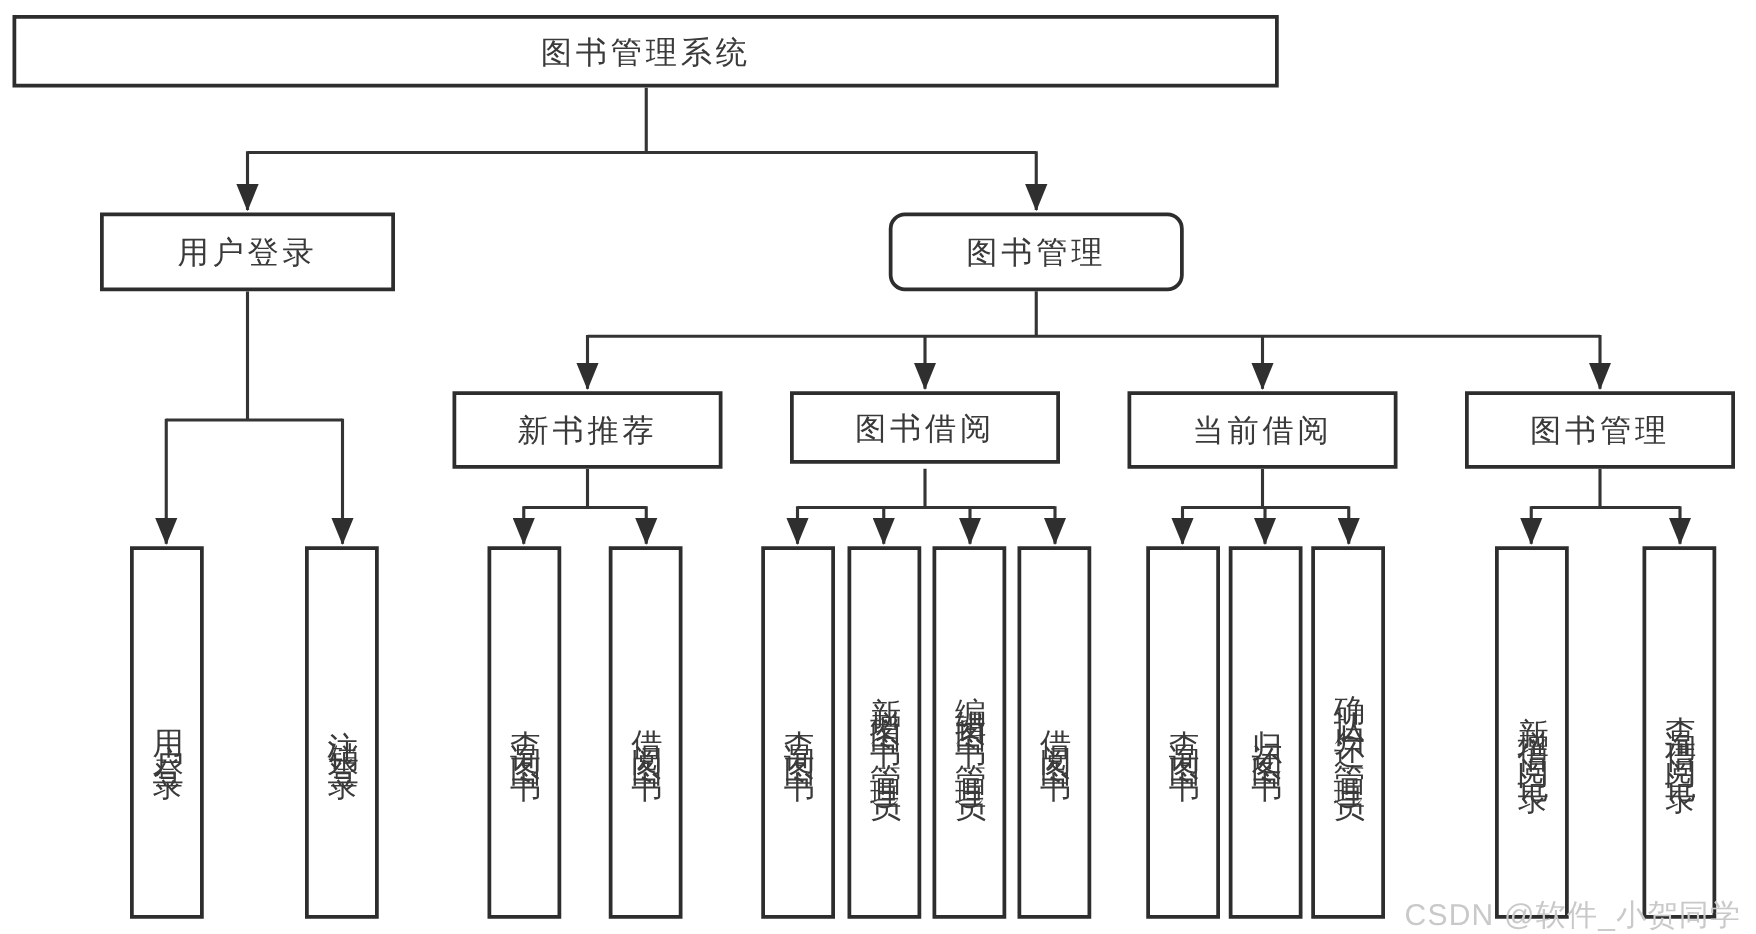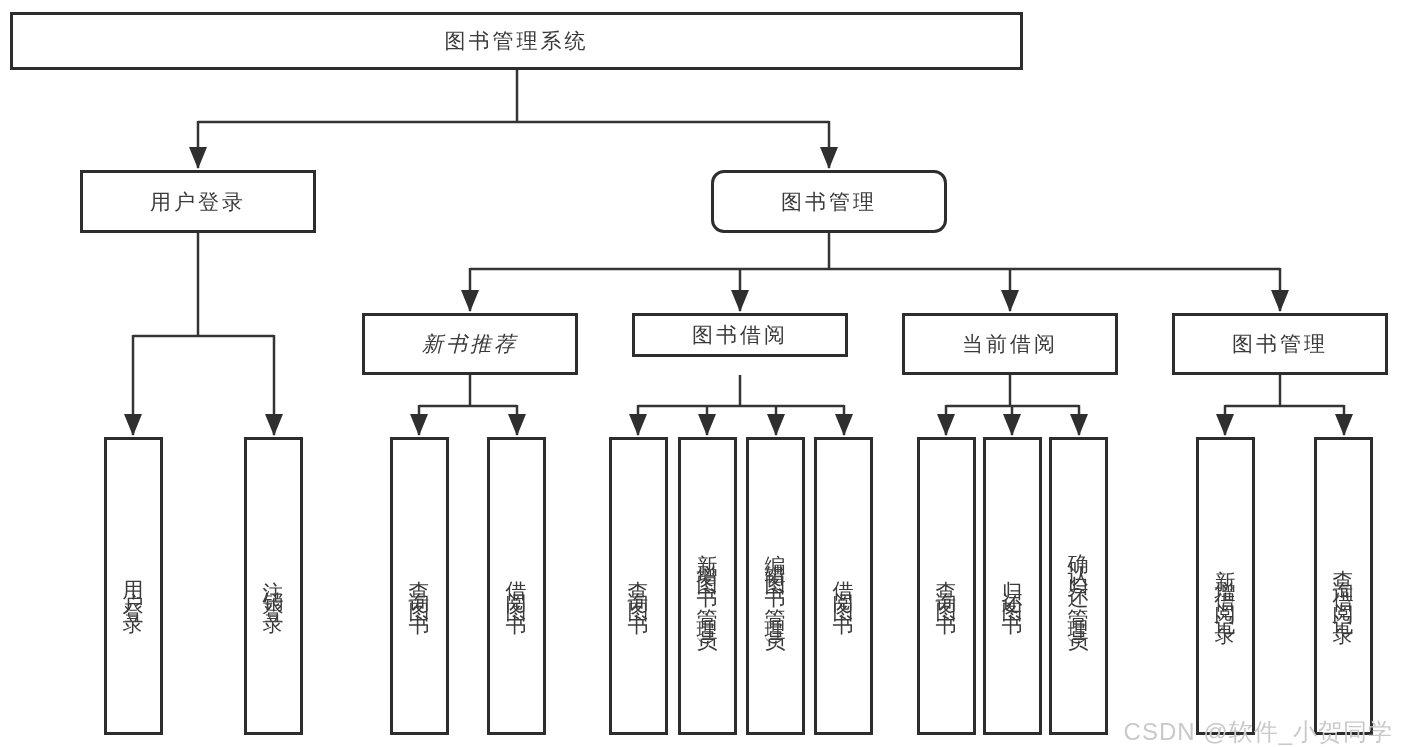--- a/index.html
+++ b/index.html
@@ -25,21 +25,21 @@
   }
   .node {
     position: absolute;
     box-sizing: border-box;
     border: 3px solid #2d2d2d;
     background: #ffffff;
     color: #3a3a3a;
     display: flex;
     align-items: center;
     justify-content: center;
-    font-size: 21px;
+    font-size: 25px;
     letter-spacing: 2px;
     z-index: 2;
   }
   .node.hbox {
     letter-spacing: 3px;
   }
   .node.vbox {
     writing-mode: vertical-rl;
     text-orientation: mixed;
     letter-spacing: 11px;
@@ -122,22 +122,22 @@
       <line x1="1225" y1="405" x2="1225" y2="435" marker-end="url(#arrow)"></line>
       <line x1="1344" y1="405" x2="1344" y2="435" marker-end="url(#arrow)"></line>
     </g>
   </svg>
 
   <div class="node hbox" style="left:10px; top:12px; width:1013px; height:58px;">图书管理系统</div>
 
   <div class="node hbox" style="left:80px; top:170px; width:236px; height:63px;">用户登录</div>
   <div class="node hbox" style="left:711px; top:170px; width:236px; height:63px;border-radius:13px;">图书管理</div>
 
-  <div class="node hbox" style="left:362px; top:313px; width:216px; height:62px;font-style:italic;">新书推荐</div>
-  <div class="node hbox" style="left:632px; top:313px; width:216px; height:44px;">图书借阅</div>
+  <div class="node hbox" style="left:362px; top:313px; width:216px; height:62px;">新书推荐</div>
+  <div class="node hbox" style="left:632px; top:313px; width:216px; height:58px;">图书借阅</div>
   <div class="node hbox" style="left:902px; top:313px; width:216px; height:62px;">当前借阅</div>
   <div class="node hbox" style="left:1172px; top:313px; width:216px; height:62px;">图书管理</div>
 
   <div class="node vbox" style="left:104px; top:437px; width:59px; height:298px;">用户登录</div>
   <div class="node vbox" style="left:244px; top:437px; width:59px; height:298px;">注销登录</div>
 
   <div class="node vbox" style="left:390px; top:437px; width:59px; height:298px;">查询图书</div>
   <div class="node vbox" style="left:487px; top:437px; width:59px; height:298px;">借阅图书</div>
 
   <div class="node vbox" style="left:609px; top:437px; width:59px; height:298px;">查询图书</div>

